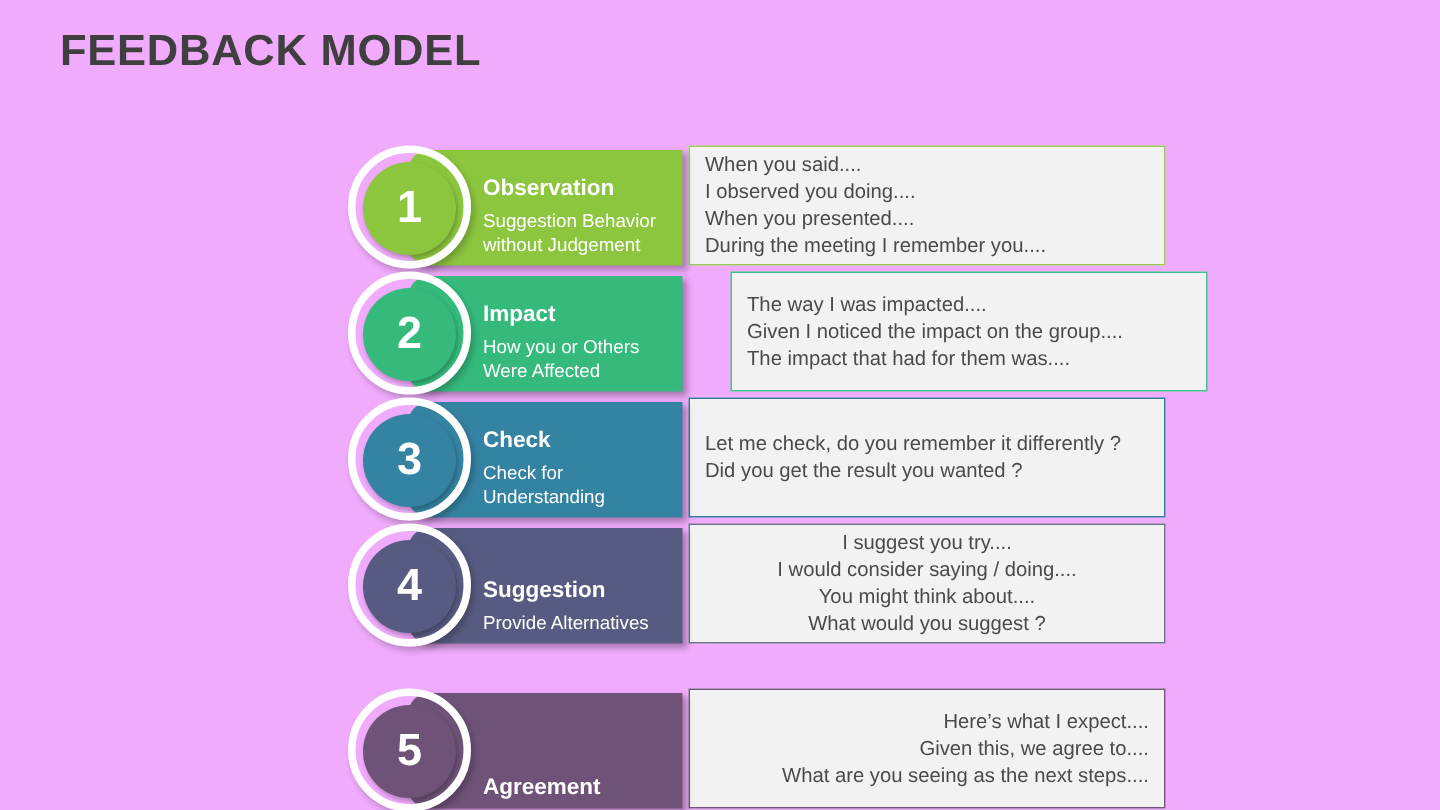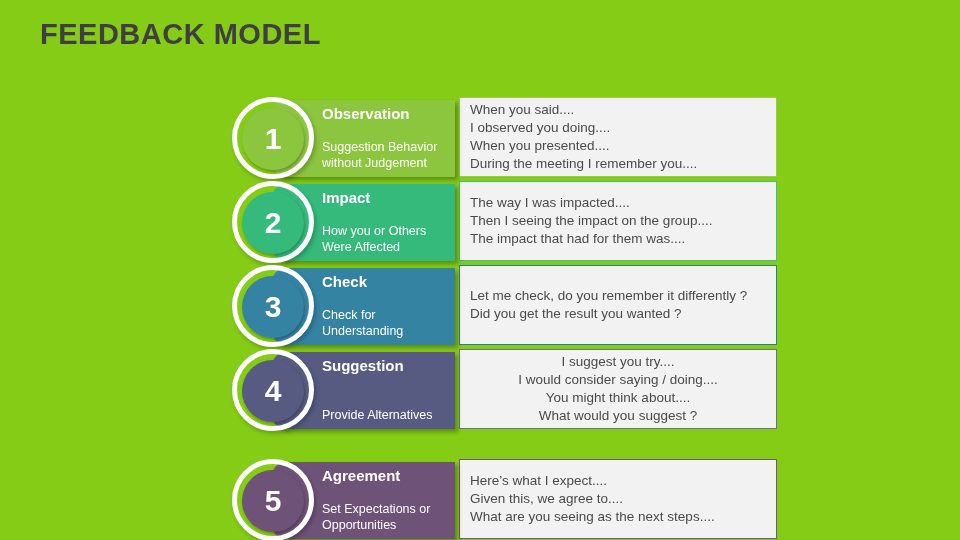--- a/index.html
+++ b/index.html
@@ -2,21 +2,21 @@
 <html><head>
 <meta charset="utf-8">
 <style>
   * { margin: 0; padding: 0; box-sizing: border-box; }
   html, body { background: #ffffff; }
   body { font-family: "Liberation Sans", "DejaVu Sans", sans-serif; }
   .slide {
     position: relative;
     width: 960px;
     height: 540px;
-    background: #84cc16;
+    background: #f0abfc;
     overflow: hidden;
   }
   .title {
     position: absolute;
     left: 40px;
     top: 18px;
     font-size: 29px;
     font-weight: bold;
     color: #3f3f3f;
     letter-spacing: 0.5px;
@@ -38,21 +38,21 @@
     position: absolute;
     left: 36px;
     top: 0;
     width: 183px;
     height: 77px;
     border-radius: 14px 0 0 14px;
     box-shadow: 3px 3px 4px rgba(0,0,0,0.30);
     z-index: 1;
     display: flex;
     flex-direction: column;
-    justify-content: space-between;
+    justify-content: flex-end;
     gap: 5px;
     padding: 6px 8px 6px 50px;
   }
   .pill-label {
     color: #ffffff;
     font-size: 15px;
     font-weight: bold;
     line-height: 1.1;
   }
   .pill-sublabel {
@@ -127,23 +127,23 @@
     </div>
   </div>
 
   <div class="row" style="top:184px">
     <div class="pill" style="background: rgb(53, 186, 124);">
       <div class="pill-label">Impact</div>
       <div class="pill-sublabel">How you or Others Were Affected</div>
     </div>
     <div class="ring"></div>
     <div class="num-circle" style="background: rgb(53, 186, 124);">2</div>
-    <div class="textbox" style="border-color: rgb(63, 189, 140);">
+    <div class="textbox" style="border-color: rgb(63, 189, 140); margin-left: 28px;">
       <div class="line">The way I was impacted....</div>
-      <div class="line">Then I seeing the impact on the group....</div>
+      <div class="line">Given I noticed the impact on the group....</div>
       <div class="line">The impact that had for them was....</div>
     </div>
   </div>
 
   <div class="row" style="top:268px">
     <div class="pill" style="background: rgb(53, 131, 163);">
       <div class="pill-label">Check</div>
       <div class="pill-sublabel">Check for Understanding</div>
     </div>
     <div class="ring"></div>
@@ -165,23 +165,22 @@
       <div class="line">I suggest you try....</div>
       <div class="line">I would consider saying / doing....</div>
       <div class="line">You might think about....</div>
       <div class="line">What would you suggest ?</div>
     </div>
   </div>
 
   <div class="row" style="top:462px">
     <div class="pill" style="background: rgb(111, 82, 120);">
       <div class="pill-label">Agreement</div>
-      <div class="pill-sublabel">Set Expectations or Opportunities</div>
     </div>
     <div class="ring"></div>
     <div class="num-circle" style="background: rgb(111, 82, 120);">5</div>
-    <div class="textbox" style="border-color: rgb(117, 86, 127);">
+    <div class="textbox" style="border-color: rgb(117, 86, 127); align-items: flex-end;">
       <div class="line">Here’s what I expect....</div>
       <div class="line">Given this, we agree to....</div>
       <div class="line">What are you seeing as the next steps....</div>
     </div>
   </div>
 </div>
 
 </body></html>

